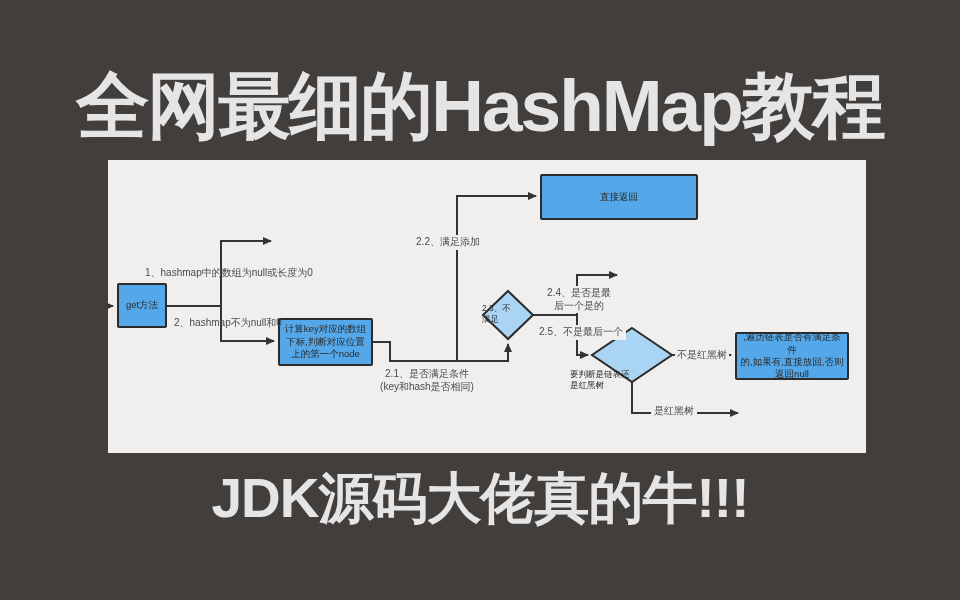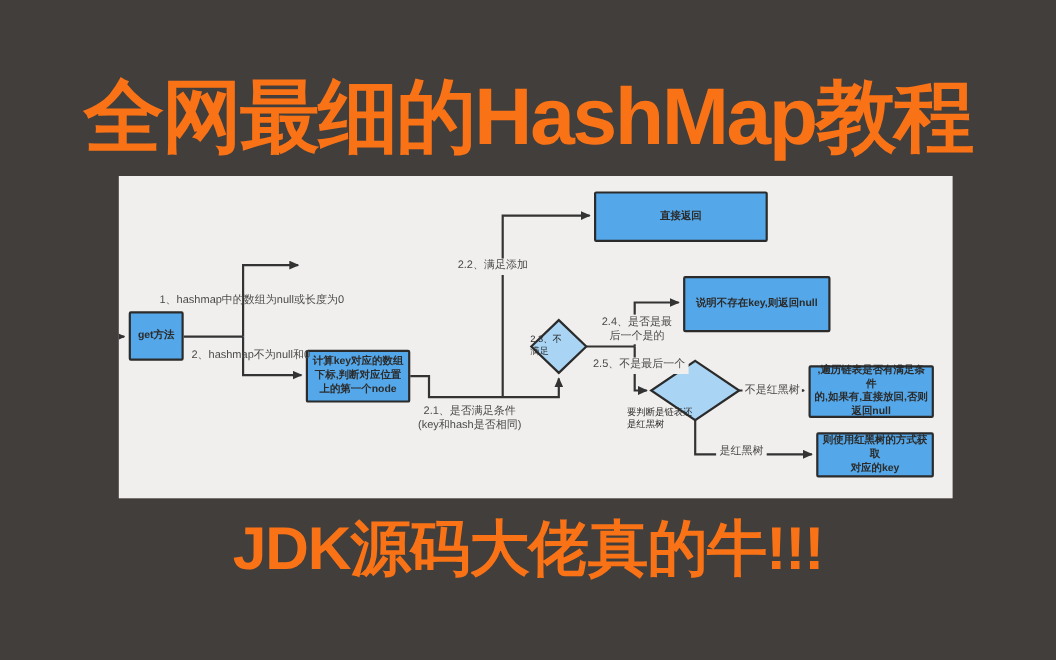--- a/index.html
+++ b/index.html
@@ -2,36 +2,36 @@
 <html><head>
 <meta charset="utf-8">
 <style>
   html,body{margin:0;padding:0;}
   body{
     width:960px;height:600px;position:relative;overflow:hidden;
     background:#423E3C;
     font-family:"Liberation Sans","DejaVu Sans",sans-serif;
   }
   .title{
-    position:absolute;left:0;width:960px;text-align:center;color:#f97316;
+    position:absolute;left:0;width:960px;text-align:center;color:#e5e5e5;
     font-weight:900;white-space:nowrap;
   }
   .title-top{top:58px;font-size:73px;letter-spacing:-2px;}
   .title-bottom{top:462px;font-size:55px;letter-spacing:-1px;}
   .panel{
     position:absolute;left:108px;top:160px;width:758px;height:293px;
     background:#F0EFED;
   }
   .panel svg{position:absolute;left:0;top:0;}
   .node{
     position:absolute;
     background:#54A7E8;border:2px solid #2B2B2B;border-radius:2px;
     display:flex;align-items:center;justify-content:center;flex-direction:column;
     color:#2b2b2b;font-size:9.5px;line-height:1.3;text-align:center;
-    box-sizing:border-box;padding:1px 2px;font-weight:bold;
+    box-sizing:border-box;padding:1px 2px;
   }
   .edge-label{
     position:absolute;color:#4a4a4a;font-size:10px;line-height:1.25;
     white-space:nowrap;
   }
   .edge-label.boxed{background:#F0EFED;text-align:center;white-space:normal;padding:1px 0;}
   .diamond-text{
     position:absolute;color:#2b2b2b;font-size:8.5px;line-height:1.3;
     text-align:left;
   }
@@ -80,34 +80,27 @@
   <div class="node" style="left:170px;top:158px;width:95px;height:48px;">
     <span>计算key对应的数组</span>
     <span>下标,判断对应位置</span>
     <span>上的第一个node</span>
   </div>
 
   <div class="node" style="left:432px;top:14px;width:158px;height:46px;">
     <span>直接返回</span>
   </div>
 
-  <div class="node" style="left:513px;top:91px;width:134px;height:51px;">
-    <span>说明不存在key,则返回null</span>
-  </div>
 
   <div class="node" style="left:627px;top:172px;width:114px;height:48px;">
     <span>,遍历链表是否有满足条件</span>
     <span>的,如果有,直接放回,否则</span>
     <span>返回null</span>
   </div>
 
-  <div class="node" style="left:634px;top:233px;width:107px;height:41px;">
-    <span>则使用红黑树的方式获取</span>
-    <span>对应的key</span>
-  </div>
 
   <div class="diamond-text" style="left:374px;top:143px;width:52px;">
     <div>2.3、不</div>
     <div>满足</div>
   </div>
   <div class="diamond-text" style="left:462px;top:184px;width:84px;margin-top:25px;">
     <div>要判断是链表还</div>
     <div>是红黑树</div>
   </div>
 

